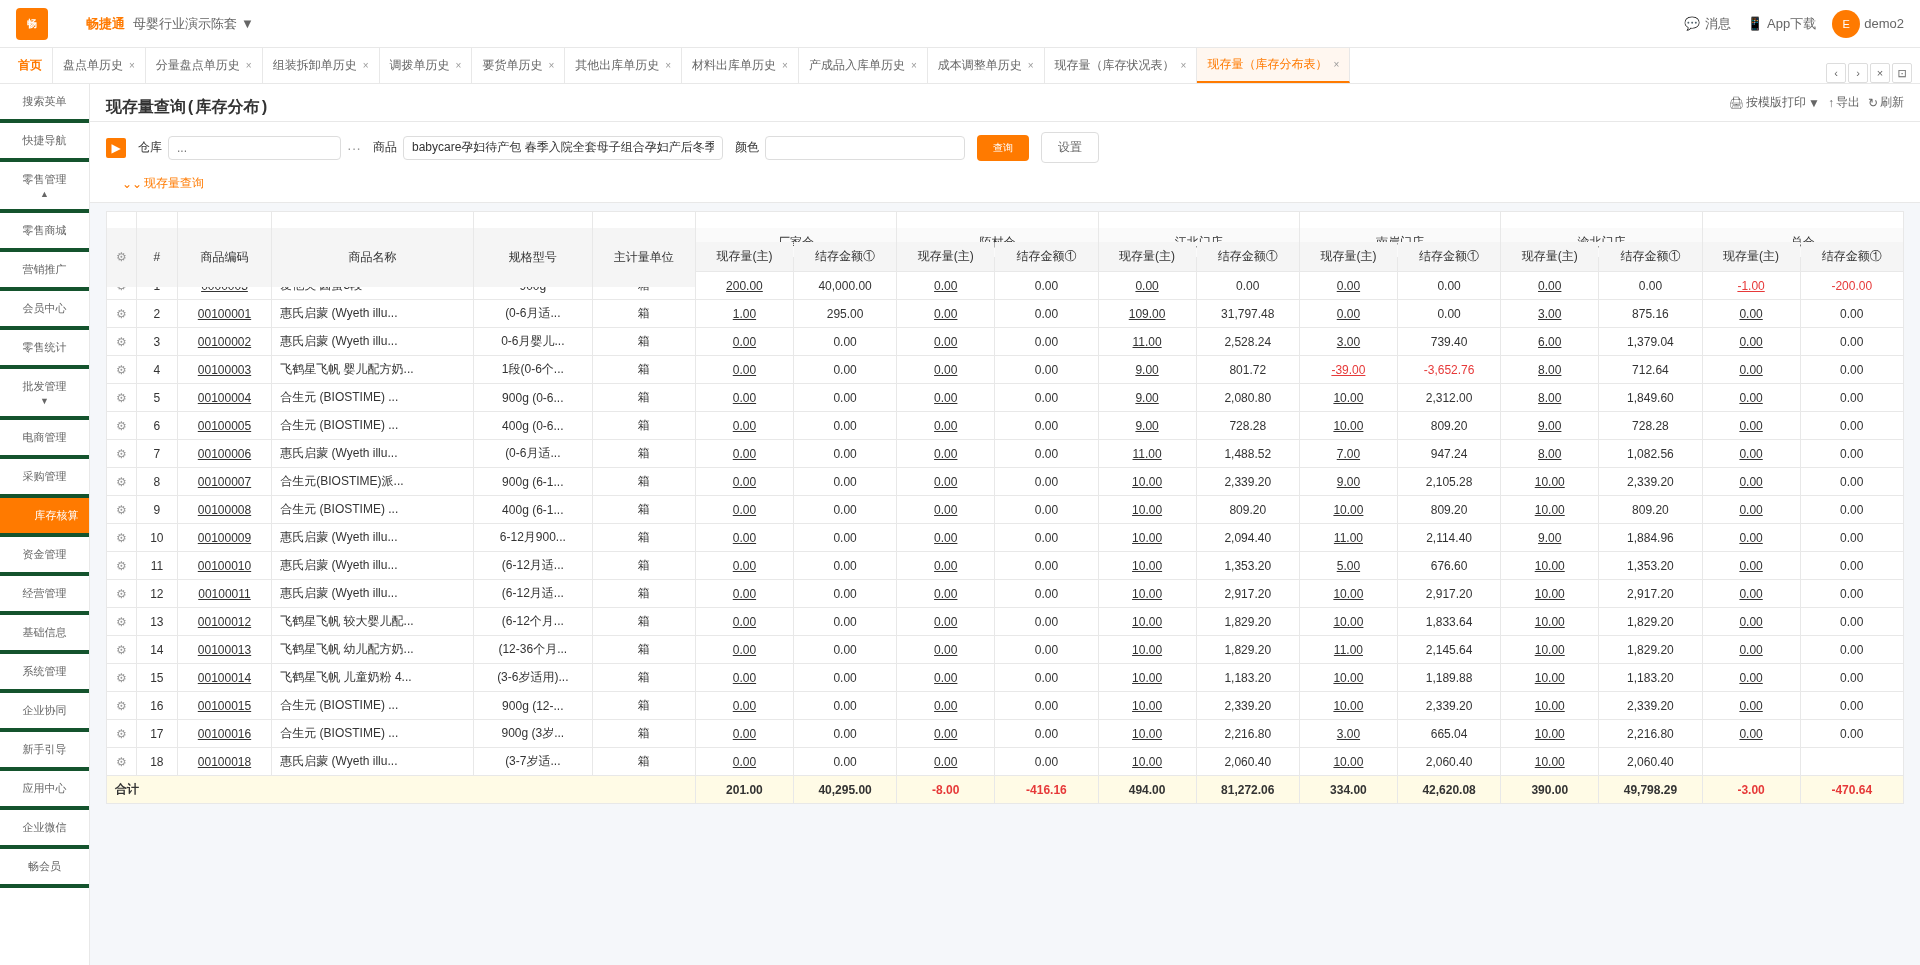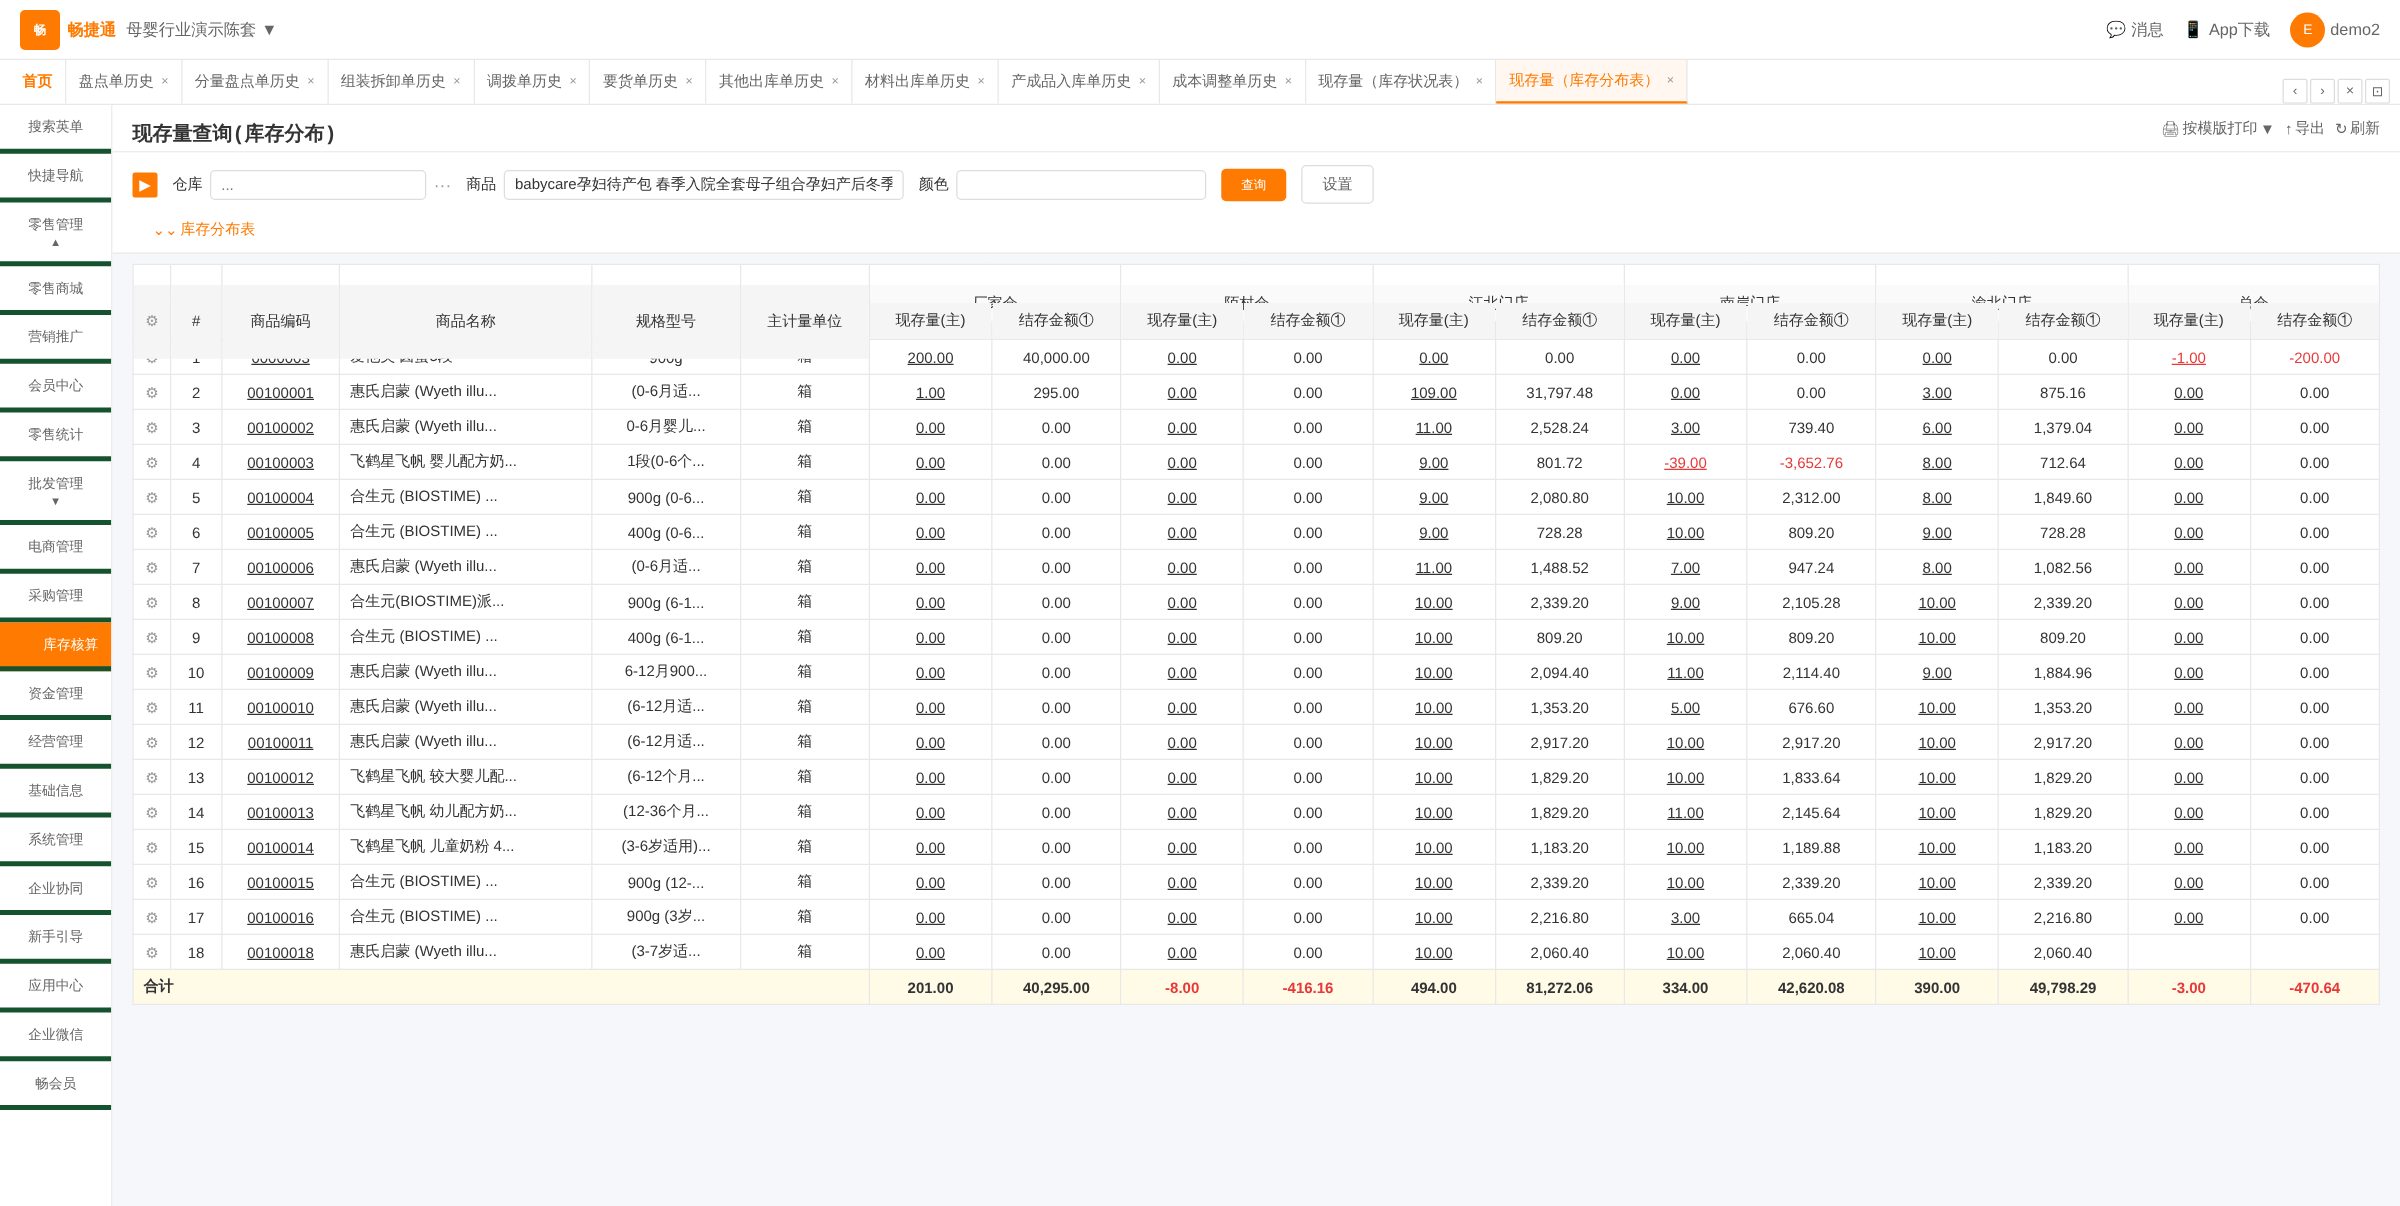--- a/index.html
+++ b/index.html
@@ -230,21 +230,21 @@
     ::-webkit-scrollbar-track { background: #f1f1f1; }
     ::-webkit-scrollbar-thumb { background: #ccc; border-radius: 3px; }
   </style>
 </head>
 <body>
 
 <div class="top-bar">
   <div class="top-bar-left">
     <div class="logo-area">
       <div class="logo-icon">畅</div>
-      <span style="font-size:13px;color:#ff7a00;font-weight:bold;">畅捷通</span>
+      <span style="font-size:13px;color:#ff7a00;font-weight:bold;margin-left:32px;">畅捷通</span>
     </div>
     <div class="industry-select">
       <span>母婴行业演示陈套</span>
       <span>▼</span>
     </div>
   </div>
   <div class="top-bar-right">
     <div class="top-right-item">
       <span>💬</span>
       <span>消息</span>
@@ -346,21 +346,21 @@
       </div>
       <div class="search-field">
         <span class="search-label">颜色</span>
         <input class="search-input-color" placeholder="" style="">
       </div>
       <button class="btn-query">查询</button>
       <button class="btn-setting">设置</button>
       <div style="width:100%;display:flex;align-items:center;">
         <div class="expand-btn">
           <span>⌄⌄</span>
-          <span>库存分布表</span>
+          <span>现存量查询</span>
         </div>
       </div>
     </div>
 
     <div class="table-area">
       <table class="data-table">
         <thead>
           <tr>
             <th rowspan="2" class="settings-col"><span class="gear-icon">⚙</span></th>
             <th rowspan="2">#</th>

